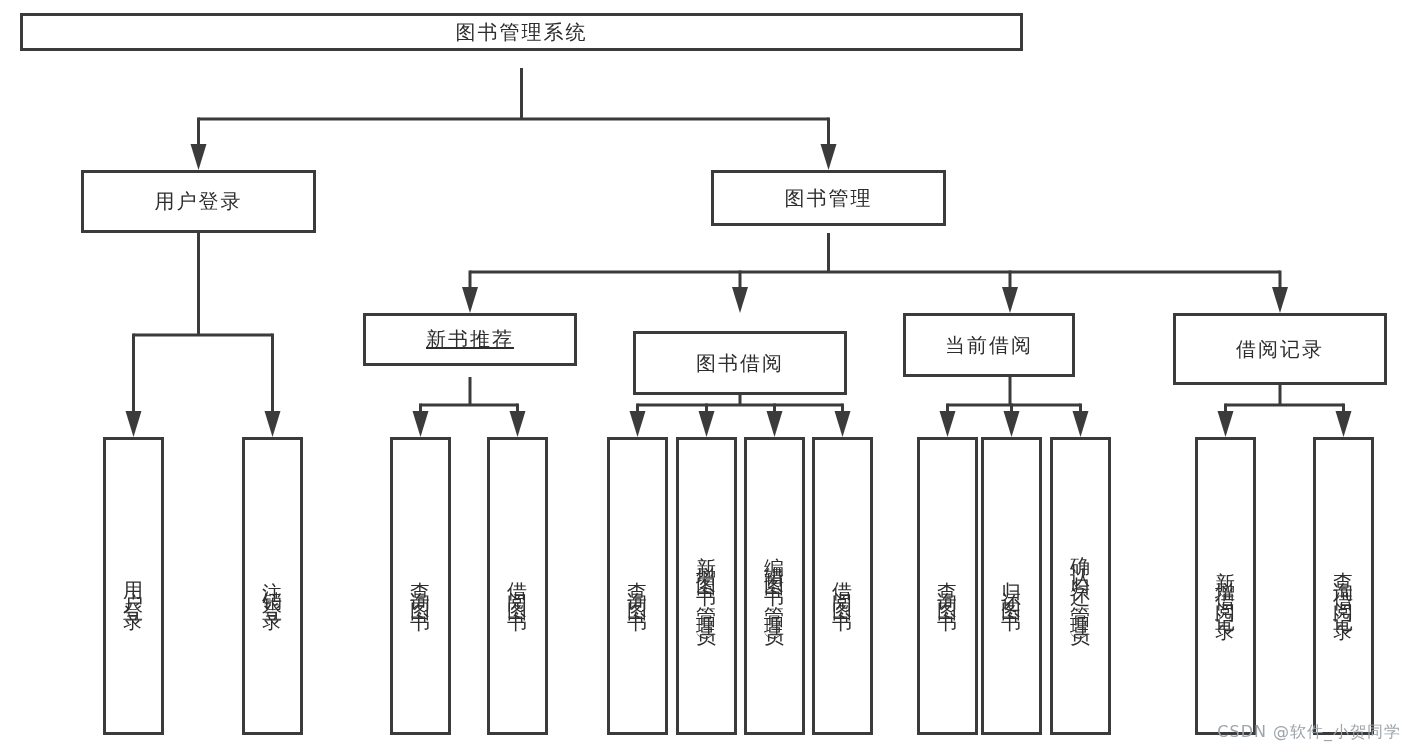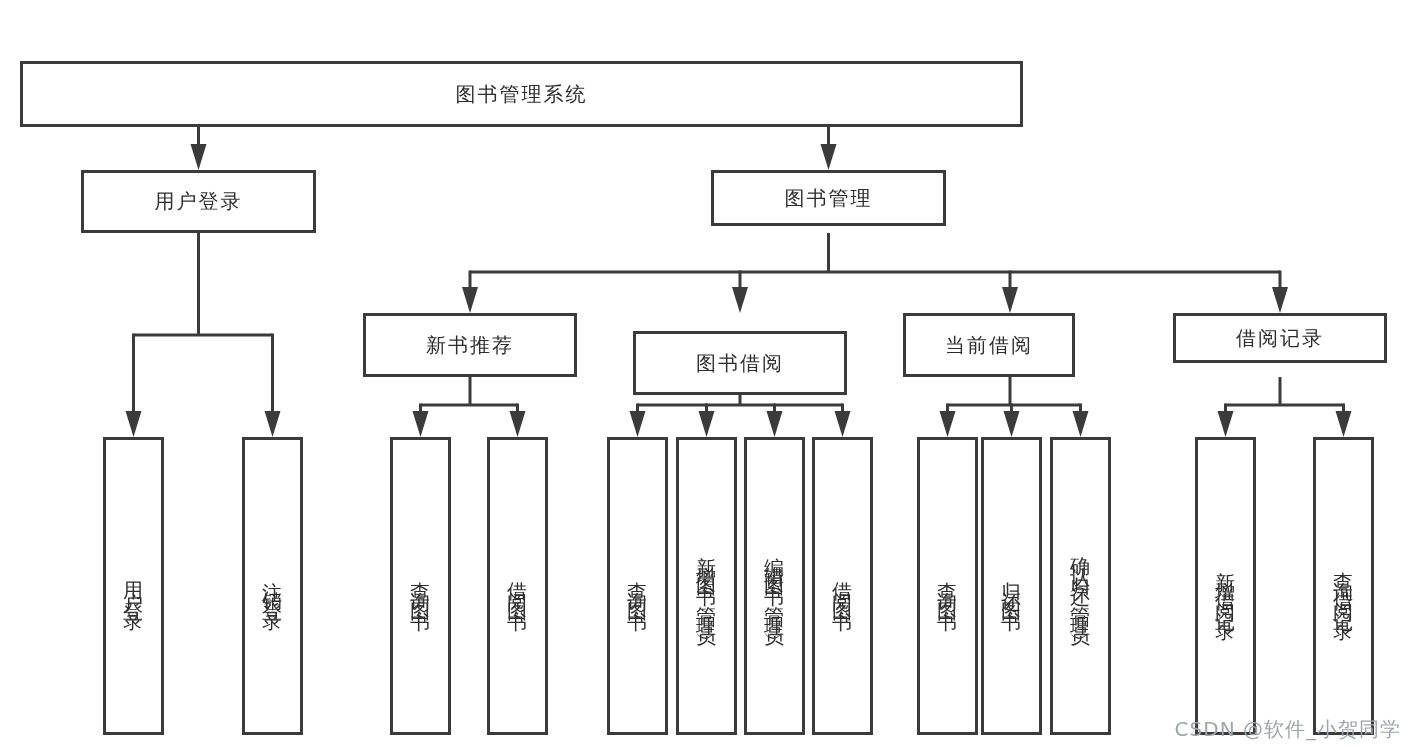--- a/index.html
+++ b/index.html
@@ -33,21 +33,21 @@
     text-orientation: mixed;
     font-size: 20px;
     letter-spacing: 10px;
     line-height: 1.1;
     color: #2d2d2d;
   }
   .watermark {
     position: absolute;
     right: 4px;
     bottom: 4px;
-    font-size: 20px;
+    font-size: 16px;
     color: #9ea4ab;
     letter-spacing: 1px;
     white-space: nowrap;
   }
 </style>
 </head>
 <body>
 
 <div class="stage">
 
@@ -99,29 +99,29 @@
       <polygon points="698.5,411 714.5,411 706.5,437" fill="#3b3b3b"></polygon>
       <polygon points="766.5,411 782.5,411 774.5,437" fill="#3b3b3b"></polygon>
       <polygon points="834.5,411 850.5,411 842.5,437" fill="#3b3b3b"></polygon>
       <polygon points="939.5,411 955.5,411 947.5,437" fill="#3b3b3b"></polygon>
       <polygon points="1003.5,411 1019.5,411 1011.5,437" fill="#3b3b3b"></polygon>
       <polygon points="1072.5,411 1088.5,411 1080.5,437" fill="#3b3b3b"></polygon>
       <polygon points="1217.5,411 1233.5,411 1225.5,437" fill="#3b3b3b"></polygon>
       <polygon points="1335.5,411 1351.5,411 1343.5,437" fill="#3b3b3b"></polygon>
     </svg>
 
-  <div class="node hnode" style="left:20px; top:13px; width:1003px; height:66px;margin-top:48px;">图书管理系统</div>
+  <div class="node hnode" style="left:20px; top:13px; width:1003px; height:38px;">图书管理系统</div>
 
   <div class="node hnode" style="left:81px; top:170px; width:235px; height:63px;">用户登录</div>
   <div class="node hnode" style="left:711px; top:170px; width:235px; height:56px;">图书管理</div>
 
-  <div class="node hnode" style="left:363px; top:313px; width:214px; height:64px;">新书推荐</div>
+  <div class="node hnode" style="left:363px; top:313px; width:214px; height:53px;text-decoration:underline;">新书推荐</div>
   <div class="node hnode" style="left:633px; top:331px; width:214px; height:64px;">图书借阅</div>
   <div class="node hnode" style="left:903px; top:313px; width:172px; height:64px;text-align:right;">当前借阅</div>
-  <div class="node hnode" style="left:1173px; top:313px; width:214px; height:50px;">借阅记录</div>
+  <div class="node hnode" style="left:1173px; top:313px; width:214px; height:72px;">借阅记录</div>
 
   <div class="node leaf" style="left:103px; top:437px; width:61px; height:298px;">
     <span>用户登录</span>
   </div>
   <div class="node leaf" style="left:242px; top:437px; width:61px; height:298px;">
     <span>注销登录</span>
   </div>
 
   <div class="node leaf" style="left:390px; top:437px; width:61px; height:298px;">
     <span>查询图书</span>

